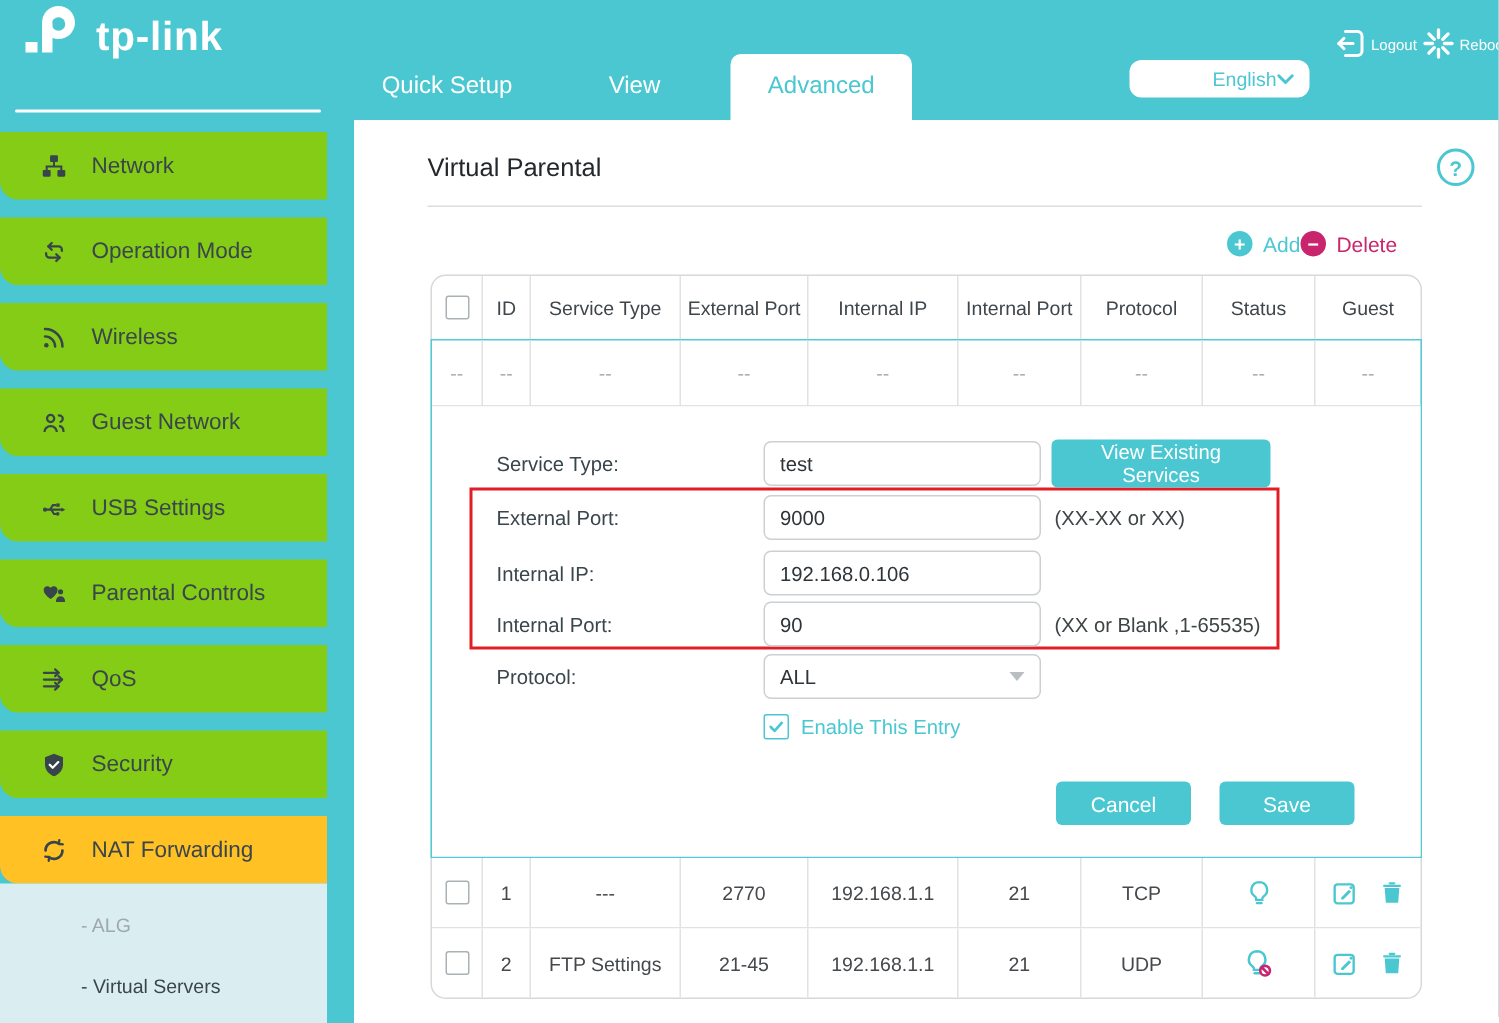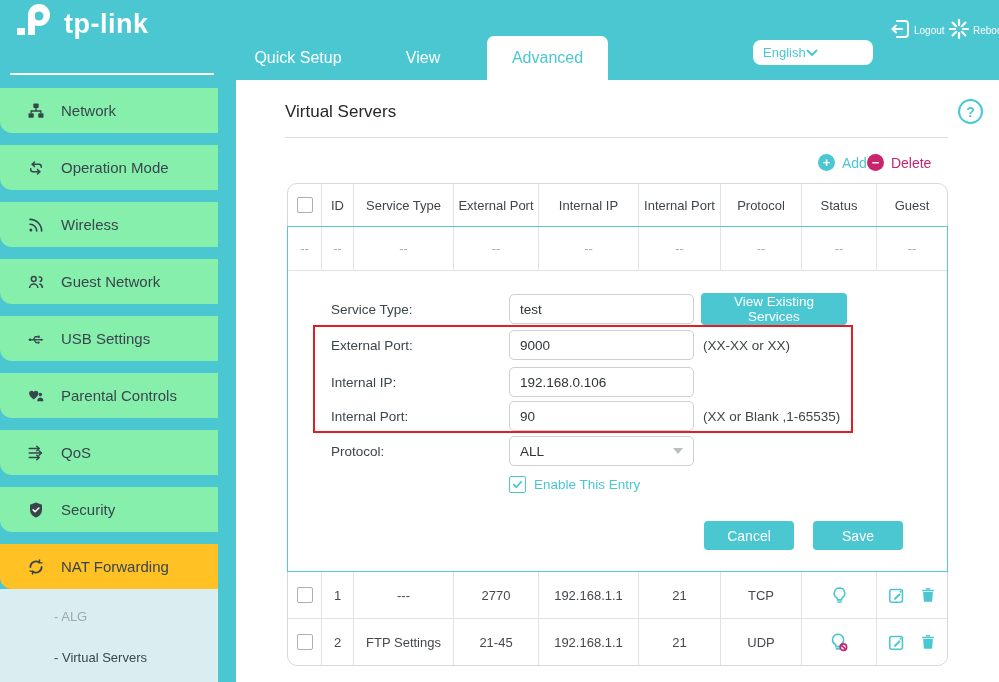--- a/index.html
+++ b/index.html
@@ -14,28 +14,28 @@
   .header{position:absolute;left:0;top:0;width:999px;height:80px;background:var(--c-teal);}
   .logo{position:absolute;left:12px;top:2px;display:flex;align-items:center;gap:8px;}
   .brand-text{color:#fff;font-size:27px;font-weight:bold;letter-spacing:.5px;}
   .logo-underline{position:absolute;left:10px;top:73px;width:204px;height:2px;background:#fff;border-radius:1px;}
   .tab{position:absolute;top:36px;height:44px;display:flex;align-items:center;justify-content:center;
        color:#fff;font-size:16px;cursor:pointer;}
   .tab-quick{left:240px;width:116px;}
   .tab-basic{left:386px;width:74px;}
   .tab-advanced{left:487px;width:121px;background:#fff;color:var(--c-teal);border-radius:7px 7px 0 0;}
   .lang{position:absolute;left:753px;top:40px;width:120px;height:25px;background:#fff;border-radius:8px;
-        display:flex;align-items:center;justify-content:flex-start;padding:0 10px;box-sizing:border-box;
+        display:flex;align-items:center;justify-content:flex-end;padding:0 10px;box-sizing:border-box;
         color:var(--c-teal);font-size:13px;cursor:pointer;}
   .hbtn{position:absolute;top:17px;width:46px;display:flex;align-items:center;gap:2px;
         color:#fff;font-size:10px;cursor:pointer;}
   .hbtn-logout{left:888px;} .hbtn-reboot{left:947px;}
   
   .sidebar{position:absolute;left:0;top:80px;width:218px;padding-top:8px;}
-  .side-item{height:45px;margin-bottom:12px;background:#86efac;border-radius:0 0 0 12px;display:flex;
+  .side-item{height:45px;margin-bottom:12px;background:#84cc16;border-radius:0 0 0 12px;display:flex;
              align-items:center;padding-left:26px;gap:16px;color:var(--c-dark);font-size:15px;cursor:pointer;}
   .side-item .sicon{width:19px;height:19px;display:flex;align-items:center;justify-content:center;color:#37444B;}
   .side-item.active{background:var(--c-yellow);}
   .submenu{position:absolute;left:0;top:589px;width:218px;height:93px;background:var(--c-submenu);}
   .sub-item{position:absolute;left:54px;font-size:13px;cursor:pointer;}
   .sub-item.dim{top:20px;color:#9FA8AB;}
   .sub-item.active{top:61px;color:var(--c-dark);}
   
   .main{position:absolute;left:236px;top:80px;width:763px;height:602px;background:#fff;}
   .help{position:absolute;left:722px;top:19px;width:25px;height:25px;border:2px solid var(--c-teal);
@@ -257,21 +257,21 @@
   </div>
 </div>
 
 <div class="submenu">
   <div class="sub-item dim">- ALG</div>
   <div class="sub-item active">- Virtual Servers</div>
 </div>
 
 <div class="main">
   <div class="help"></div>
-  <div class="page-title">Virtual Servers</div>
+  <div class="page-title">Virtual Parental</div>
   <div class="title-divider"></div>
 
   <div class="toolbar">
     <div class="tool tool-add">
       <span class="circle-icon add-circle"></span>
       <span>Add</span>
     </div>
     <div class="tool tool-del">
       <span class="circle-icon del-circle"></span>
       <span>Delete</span>

